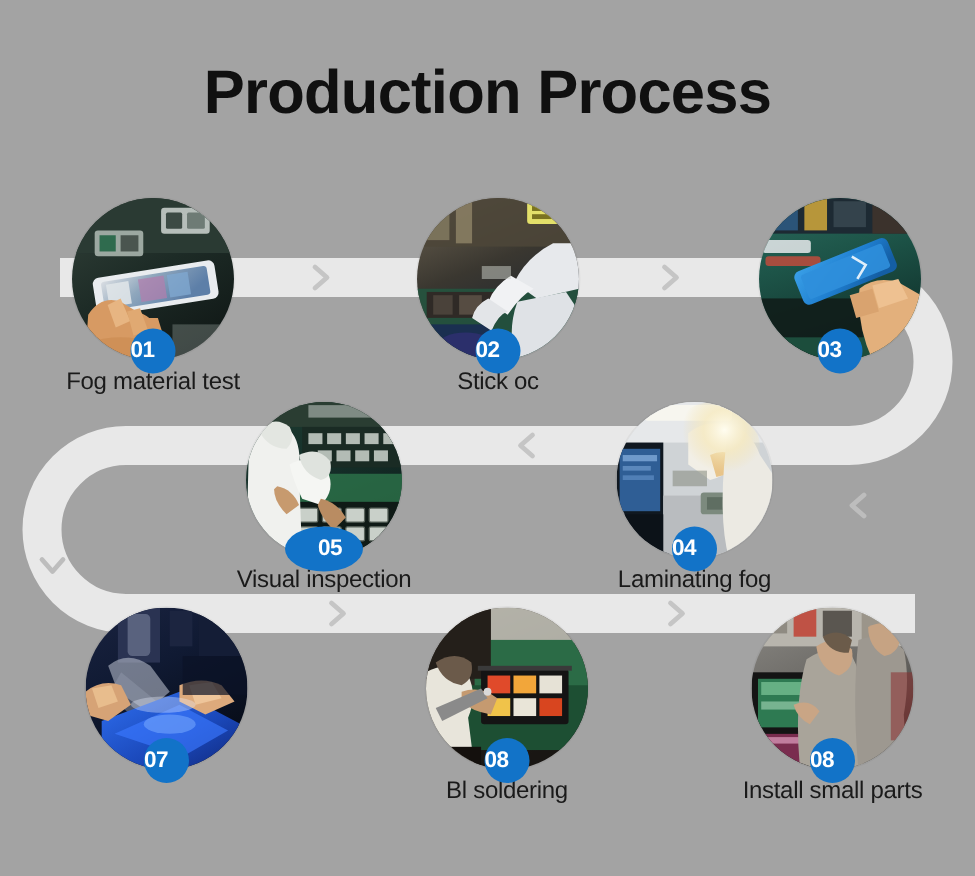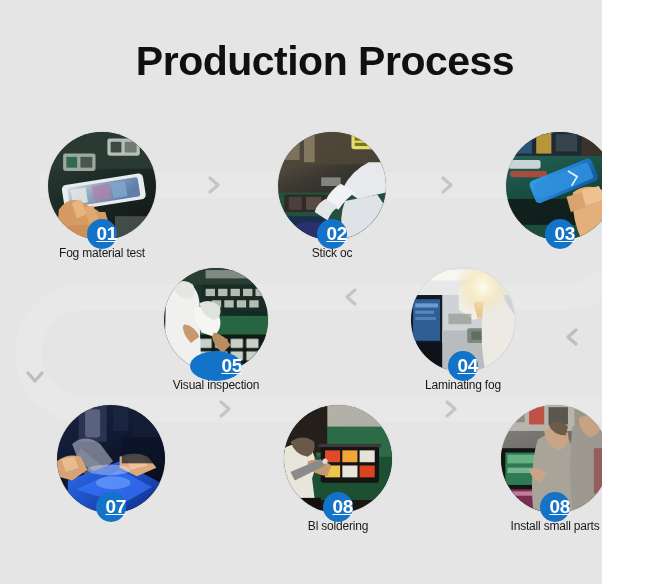--- a/index.html
+++ b/index.html
@@ -5,23 +5,23 @@
   html, body {
     margin: 0;
     padding: 0;
     background: #ffffff;
   }
   body {
     font-family: "Liberation Sans", sans-serif;
   }
   #page {
     position: relative;
-    width: 602px;
+    width: 650px;
     height: 584px;
-    background: #e5e5e5;
+    background: #a3a3a3;
     overflow: hidden;
   }
 
   
   #page-title {
     position: absolute;
     left: 0;
     top: 38px;
     width: 650px;
     text-align: center;
@@ -74,30 +74,29 @@
 
   .badge {
     position: absolute;
     left: 50%;
     transform: translateX(-50%);
     width: 30px;
     height: 30px;
     border-radius: 50%;
     background: #1273C8;
     color: #ffffff;
-    font-size: 19px;
+    font-size: 15px;
     font-weight: bold;
     line-height: 30px;
-    text-align: right;
+    text-align: left;
     letter-spacing: -0.3px;
-    text-decoration: underline;
   }
   .step-label {
     margin-top: 6px;
-    font-size: 12px;
+    font-size: 16px;
     color: #1a1a1a;
     letter-spacing: -0.2px;
     white-space: nowrap;
     font-family: "Liberation Sans", sans-serif;
   }
 </style>
 </head>
 <body>
 
 <div id="page">

